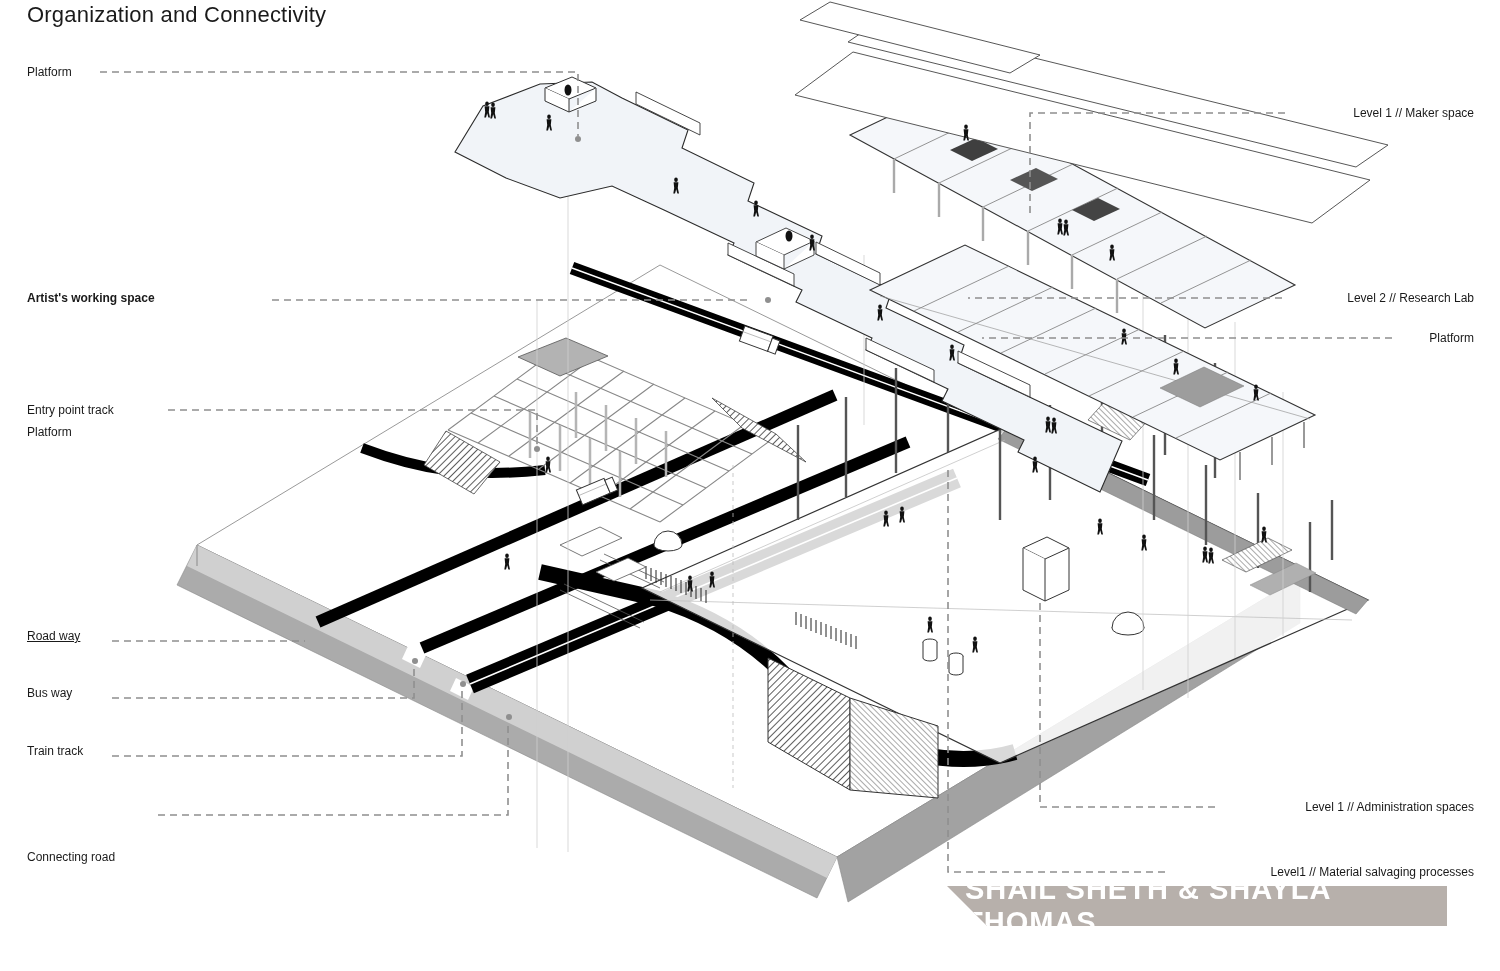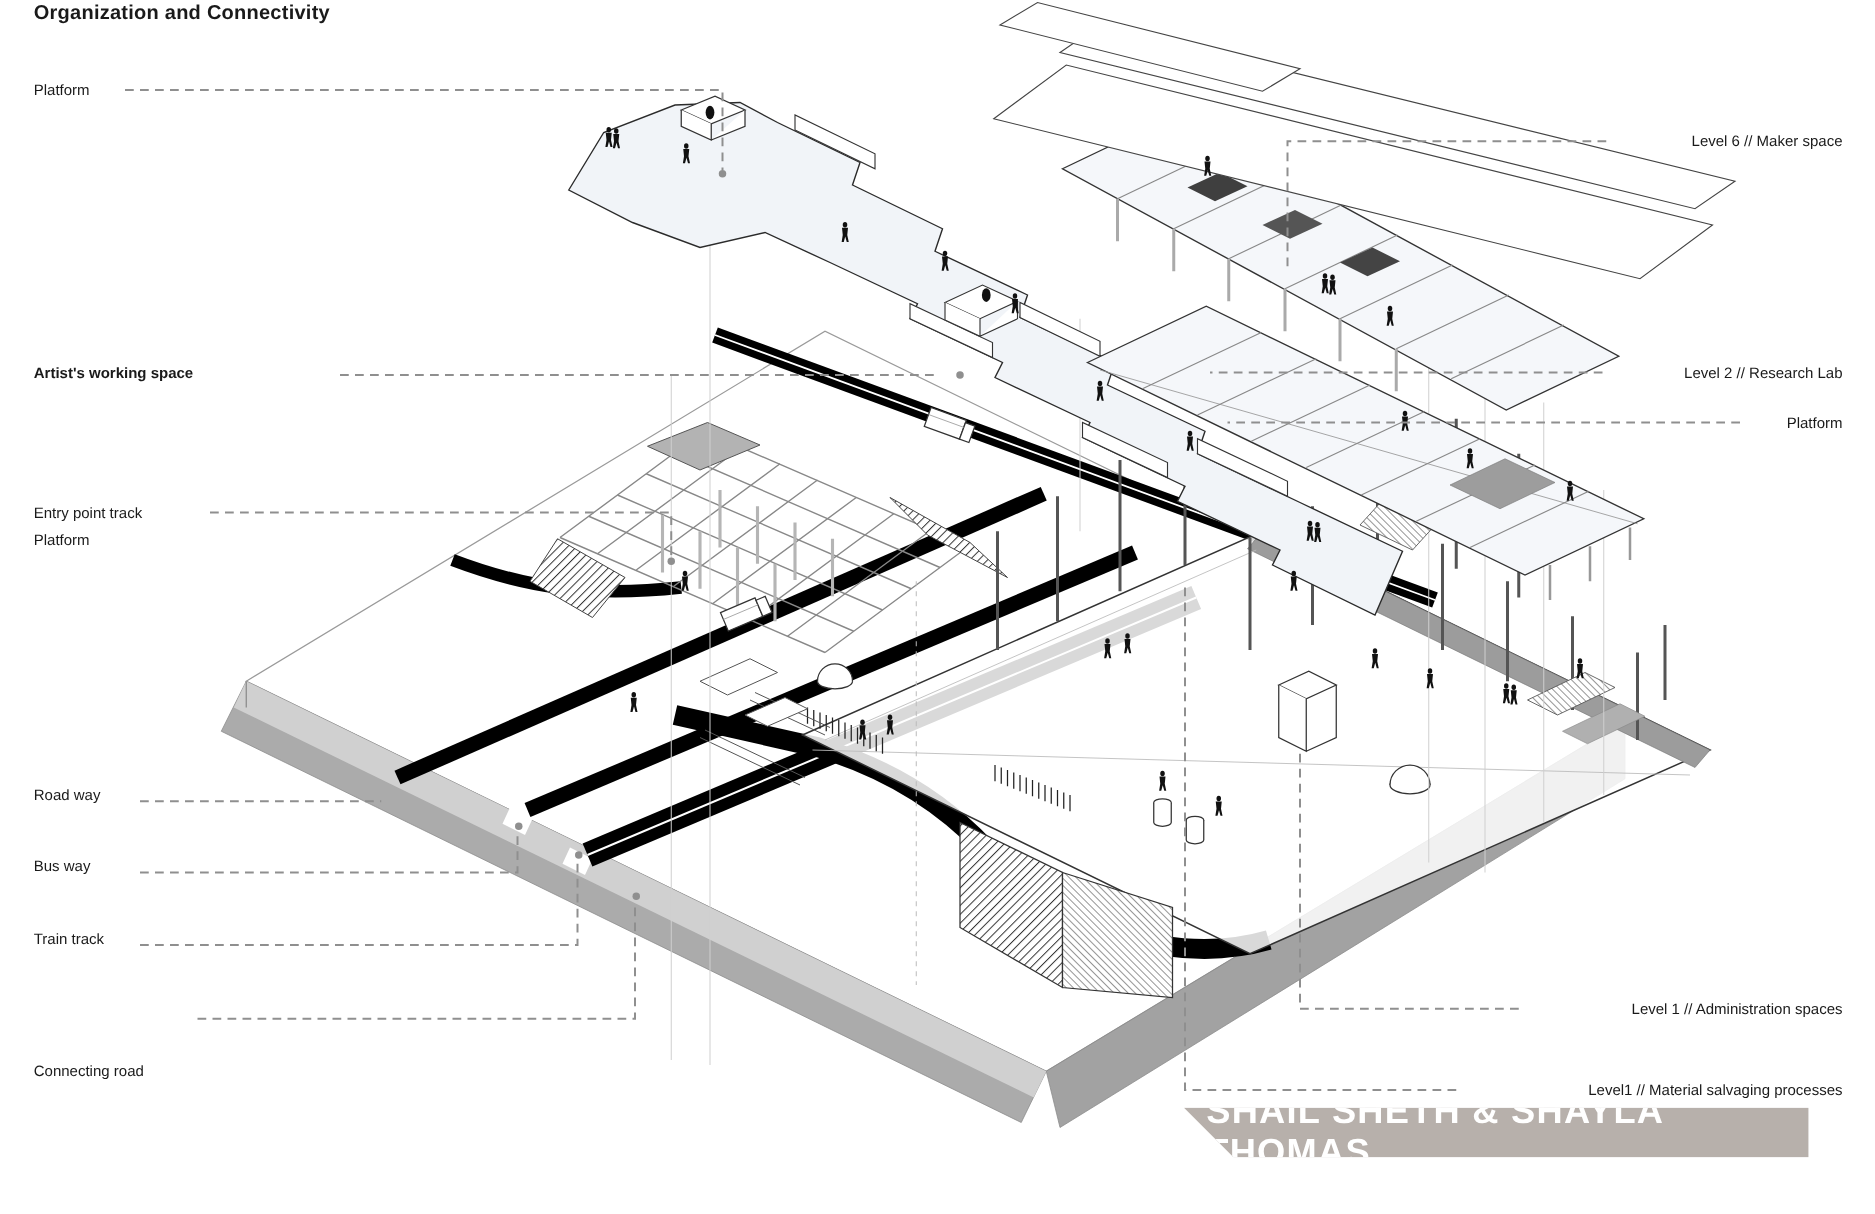--- a/index.html
+++ b/index.html
@@ -1,25 +1,25 @@
 <!DOCTYPE html>
 <html><head>
 <meta charset="utf-8">
 <style>
   html,body{margin:0;padding:0;background:#fff;}
   #page{position:relative;width:1500px;height:971px;background:#fff;overflow:hidden;
         font-family:"Liberation Sans",sans-serif;color:#1a1a1a;}
   #drawing{position:absolute;left:0;top:0;}
-  .title{position:absolute;left:27px;top:2px;font-size:16px;font-weight:bold;letter-spacing:.2px;}
+  .title{position:absolute;left:27px;top:2px;font-size:22px;font-weight:normal;letter-spacing:.2px;}
   .lbl{position:absolute;font-size:12px;line-height:22px;white-space:pre;}
   .lbl.right{text-align:right;right:26px;}
   #lbl-platform-l{left:27px;top:61px;}
   #lbl-artist{left:27px;top:287px;font-weight:bold;}
   #lbl-entry{left:27px;top:399px;}
-  #lbl-road{left:27px;top:625px;}
+  #lbl-road{left:27px;top:625px;text-decoration:underline;}
   #lbl-bus{left:27px;top:682px;}
   #lbl-train{left:27px;top:740px;}
   #lbl-connecting{left:27px;top:798px;margin-top:48px;}
   #lbl-level3{top:102px;}
   #lbl-level2{top:287px;text-align:right;}
   #lbl-platform-r{top:327px;}
   #lbl-level1-admin{top:796px;}
   #lbl-level1-material{top:861px;}
   #banner{position:absolute;left:947px;top:886px;width:500px;height:40px;background:#b7b0ab;
           clip-path:polygon(0 0,100% 0,100% 100%,40px 100%);
@@ -265,21 +265,21 @@
 <div class="title">Organization and Connectivity</div>
 
 <div class="lbl" id="lbl-platform-l">Platform</div>
 <div class="lbl" id="lbl-artist">Artist's working space</div>
 <div class="lbl" id="lbl-entry"><span>Entry point track</span><br><span>Platform</span></div>
 <div class="lbl" id="lbl-road">Road way</div>
 <div class="lbl" id="lbl-bus">Bus way</div>
 <div class="lbl" id="lbl-train">Train track</div>
 <div class="lbl" id="lbl-connecting">Connecting road</div>
 
-<div class="lbl right" id="lbl-level3">Level 6 // Maker space</div>
+<div class="lbl right" id="lbl-level3">Level 1 // Maker space</div>
 <div class="lbl right" id="lbl-level2">Level 2 // Research Lab</div>
 <div class="lbl right" id="lbl-platform-r">Platform</div>
 <div class="lbl right" id="lbl-level1-admin">Level 1 // Administration spaces</div>
 <div class="lbl right" id="lbl-level1-material">Level1 // Material salvaging processes</div>
 
 <div id="banner">
   <span>SHAIL SHETH &amp; SHAYLA THOMAS</span>
 </div>
 
 </div>

